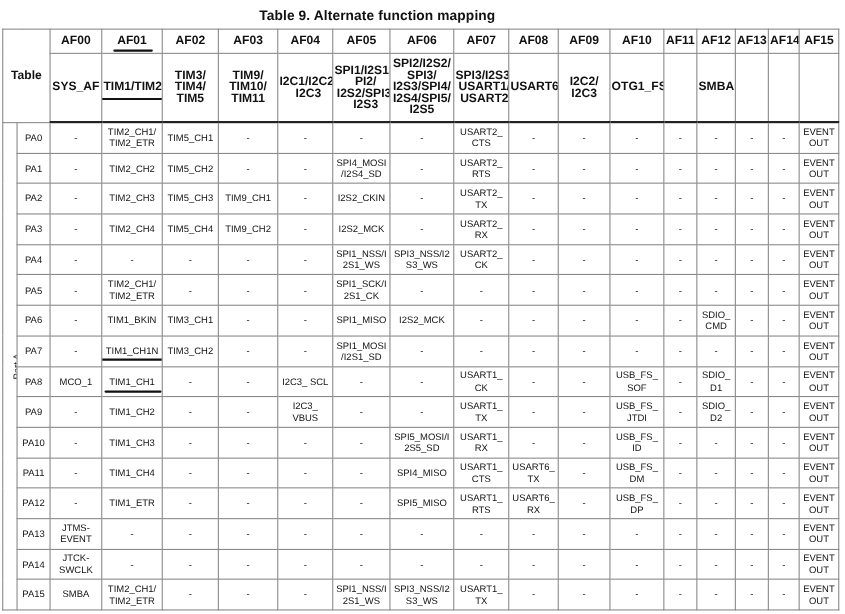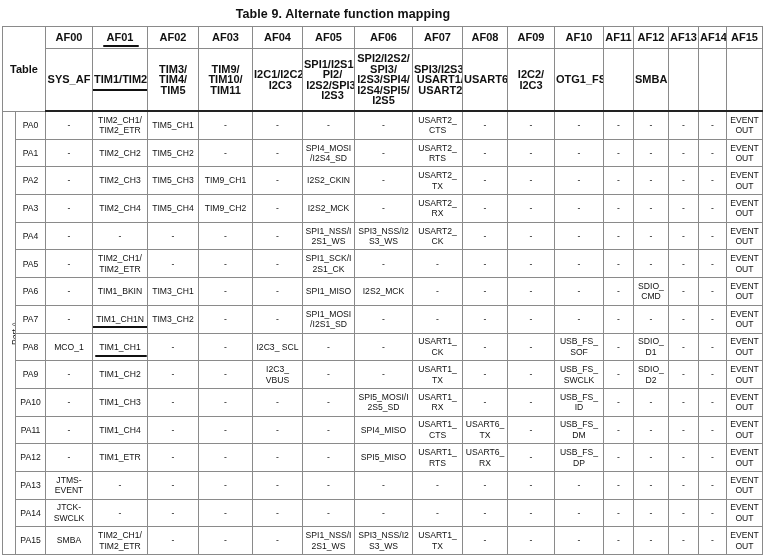--- a/index.html
+++ b/index.html
@@ -267,21 +267,21 @@
         <td><span class="ul">-</span></td>
         <td><span class="ul">TIM1_CH2</span></td>
         <td><span class="ul">-</span></td>
         <td><span class="ul">-</span></td>
         <td><span class="ul">I2C3_ VBUS</span></td>
         <td><span class="ul">-</span></td>
         <td><span class="ul">-</span></td>
         <td><span class="ul">USART1_ TX</span></td>
         <td><span class="ul">-</span></td>
         <td><span class="ul">-</span></td>
-        <td><span class="ul">USB_FS_ SWCLK</span></td>
+        <td><span class="ul">USB_FS_ JTDI</span></td>
         <td><span class="ul">-</span></td>
         <td><span class="ul">SDIO_ D2</span></td>
         <td><span class="ul">-</span></td>
         <td><span class="ul">-</span></td>
         <td><span class="ul">EVENT OUT</span></td>
       </tr>
       <tr class="dr">
         <td class="pin">PA10</td>
         <td><span class="ul">-</span></td>
         <td><span class="ul">TIM1_CH3</span></td>

